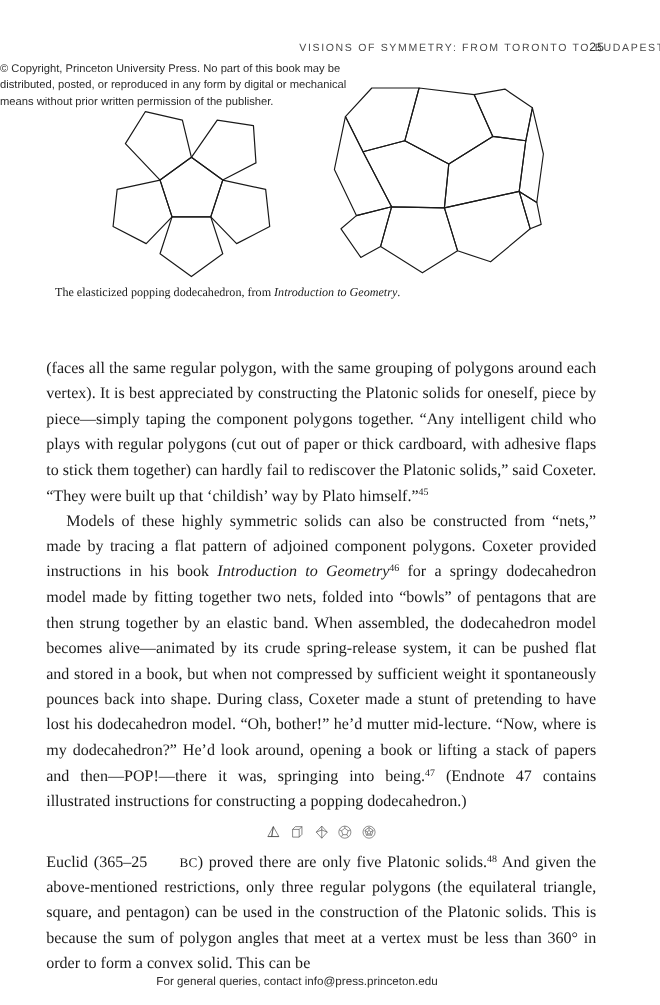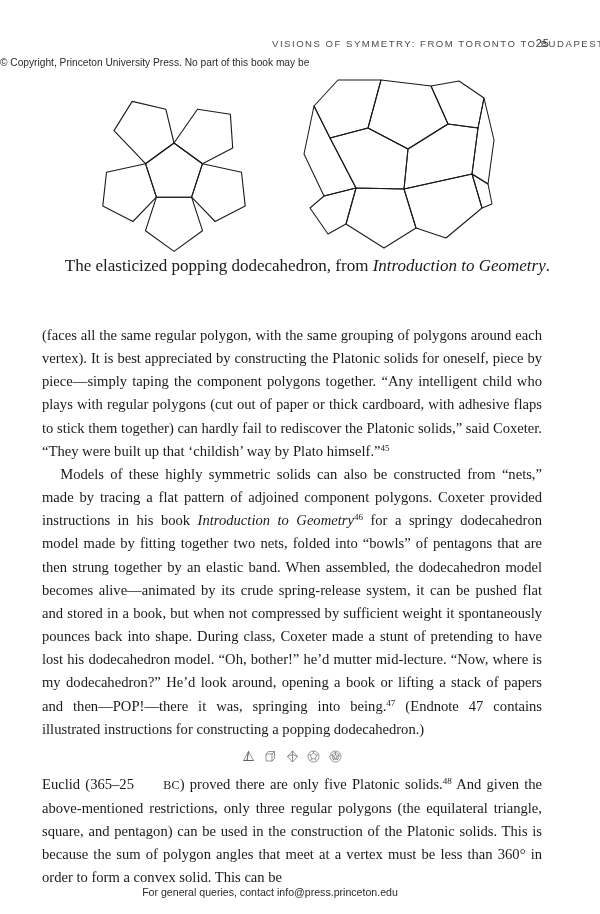--- a/index.html
+++ b/index.html
@@ -79,22 +79,22 @@
     position: absolute;
     left: 246px;
     top: 0px;
   }
 
   .figure-caption {
     position: absolute;
     top: 258px;
     left: 50px;
     width: 500px;
-    text-align: right;
-    font-size: 17px;
+    text-align: left;
+    font-size: 11px;
     line-height: 16px;
     color: #1a1a1a;
   }
   .figure-caption i { font-style: italic; }
 
   
   .body-text {
     position: absolute;
     top: 324px;
     left: 42px;
@@ -146,20 +146,22 @@
     font-family: "Liberation Sans", "DejaVu Sans", sans-serif;
     font-size: 10.6px;
     color: #2b2b2b;
   }
 </style>
 </head>
 <body>
 
 <div class="copyright-notice">
   <div>© Copyright, Princeton University Press. No part of this book may be</div>
+  <div>distributed, posted, or reproduced in any form by digital or mechanical</div>
+  <div>means without prior written permission of the publisher.</div>
 </div>
 
 <div class="running-head">
   <span class="rh-title">VISIONS OF SYMMETRY: FROM TORONTO TO BUDAPEST</span>
   <span class="rh-folio">25</span>
 </div>
 
 <div class="figure">
 
   <div class="fig-net">

